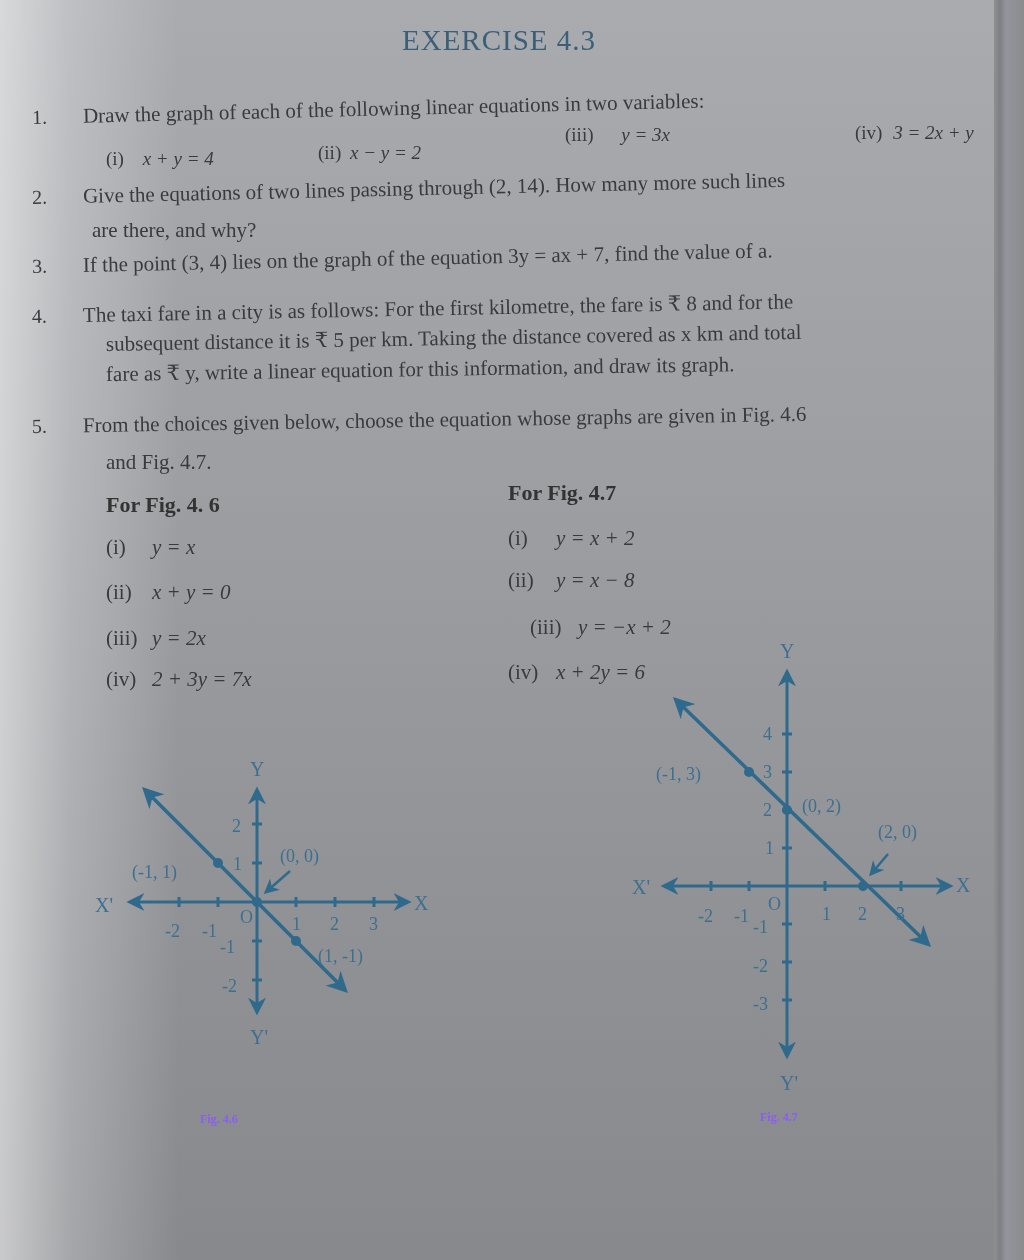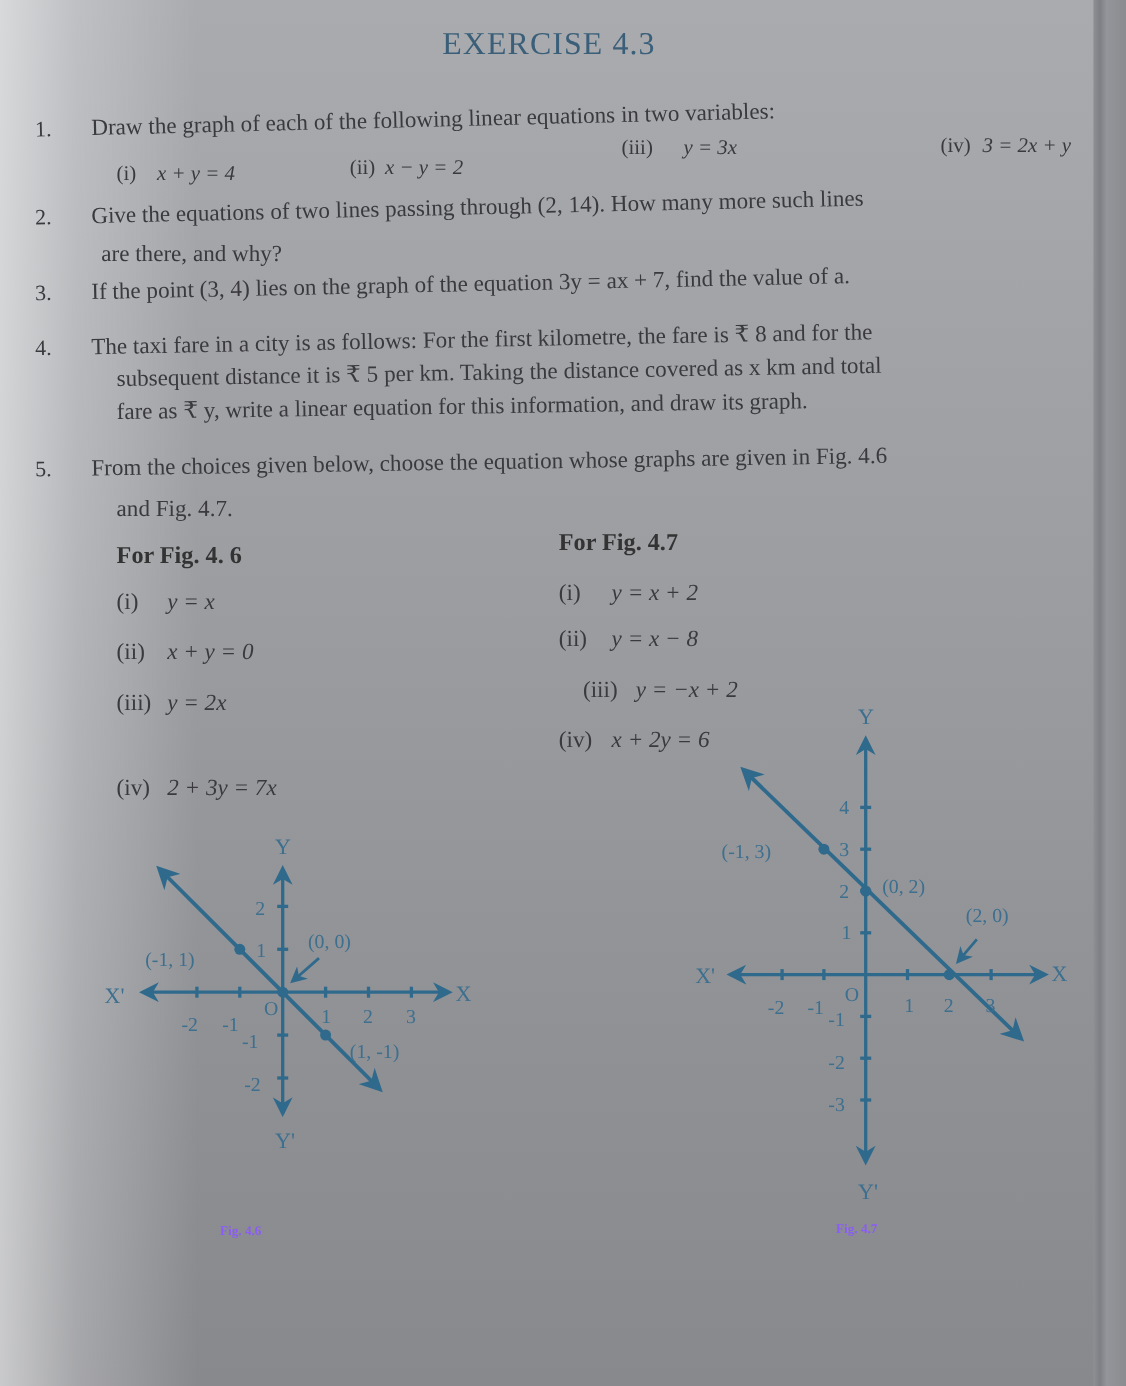--- a/index.html
+++ b/index.html
@@ -83,21 +83,21 @@
 
 <div class="abs opt" style="left:106px;top:535px;">
   <span style="display:inline-block;width:46px;">(i)</span><span class="math">y = x</span>
 </div>
 <div class="abs opt" style="left:106px;top:580px;">
   <span style="display:inline-block;width:46px;">(ii)</span><span class="math">x + y = 0</span>
 </div>
 <div class="abs opt" style="left:106px;top:626px;">
   <span style="display:inline-block;width:46px;">(iii)</span><span class="math">y = 2x</span>
 </div>
-<div class="abs opt" style="left:106px;top:667px;margin-top:37px;">
+<div class="abs opt" style="left:106px;top:667px;">
   <span style="display:inline-block;width:46px;">(iv)</span><span class="math">2 + 3y = 7x</span>
 </div>
 
 <div class="abs opt" style="left:508px;top:526px;">
   <span style="display:inline-block;width:48px;">(i)</span><span class="math">y = x + 2</span>
 </div>
 <div class="abs opt" style="left:508px;top:568px;">
   <span style="display:inline-block;width:48px;">(ii)</span><span class="math">y = x − 8</span>
 </div>
 <div class="abs opt" style="left:530px;top:615px;">

